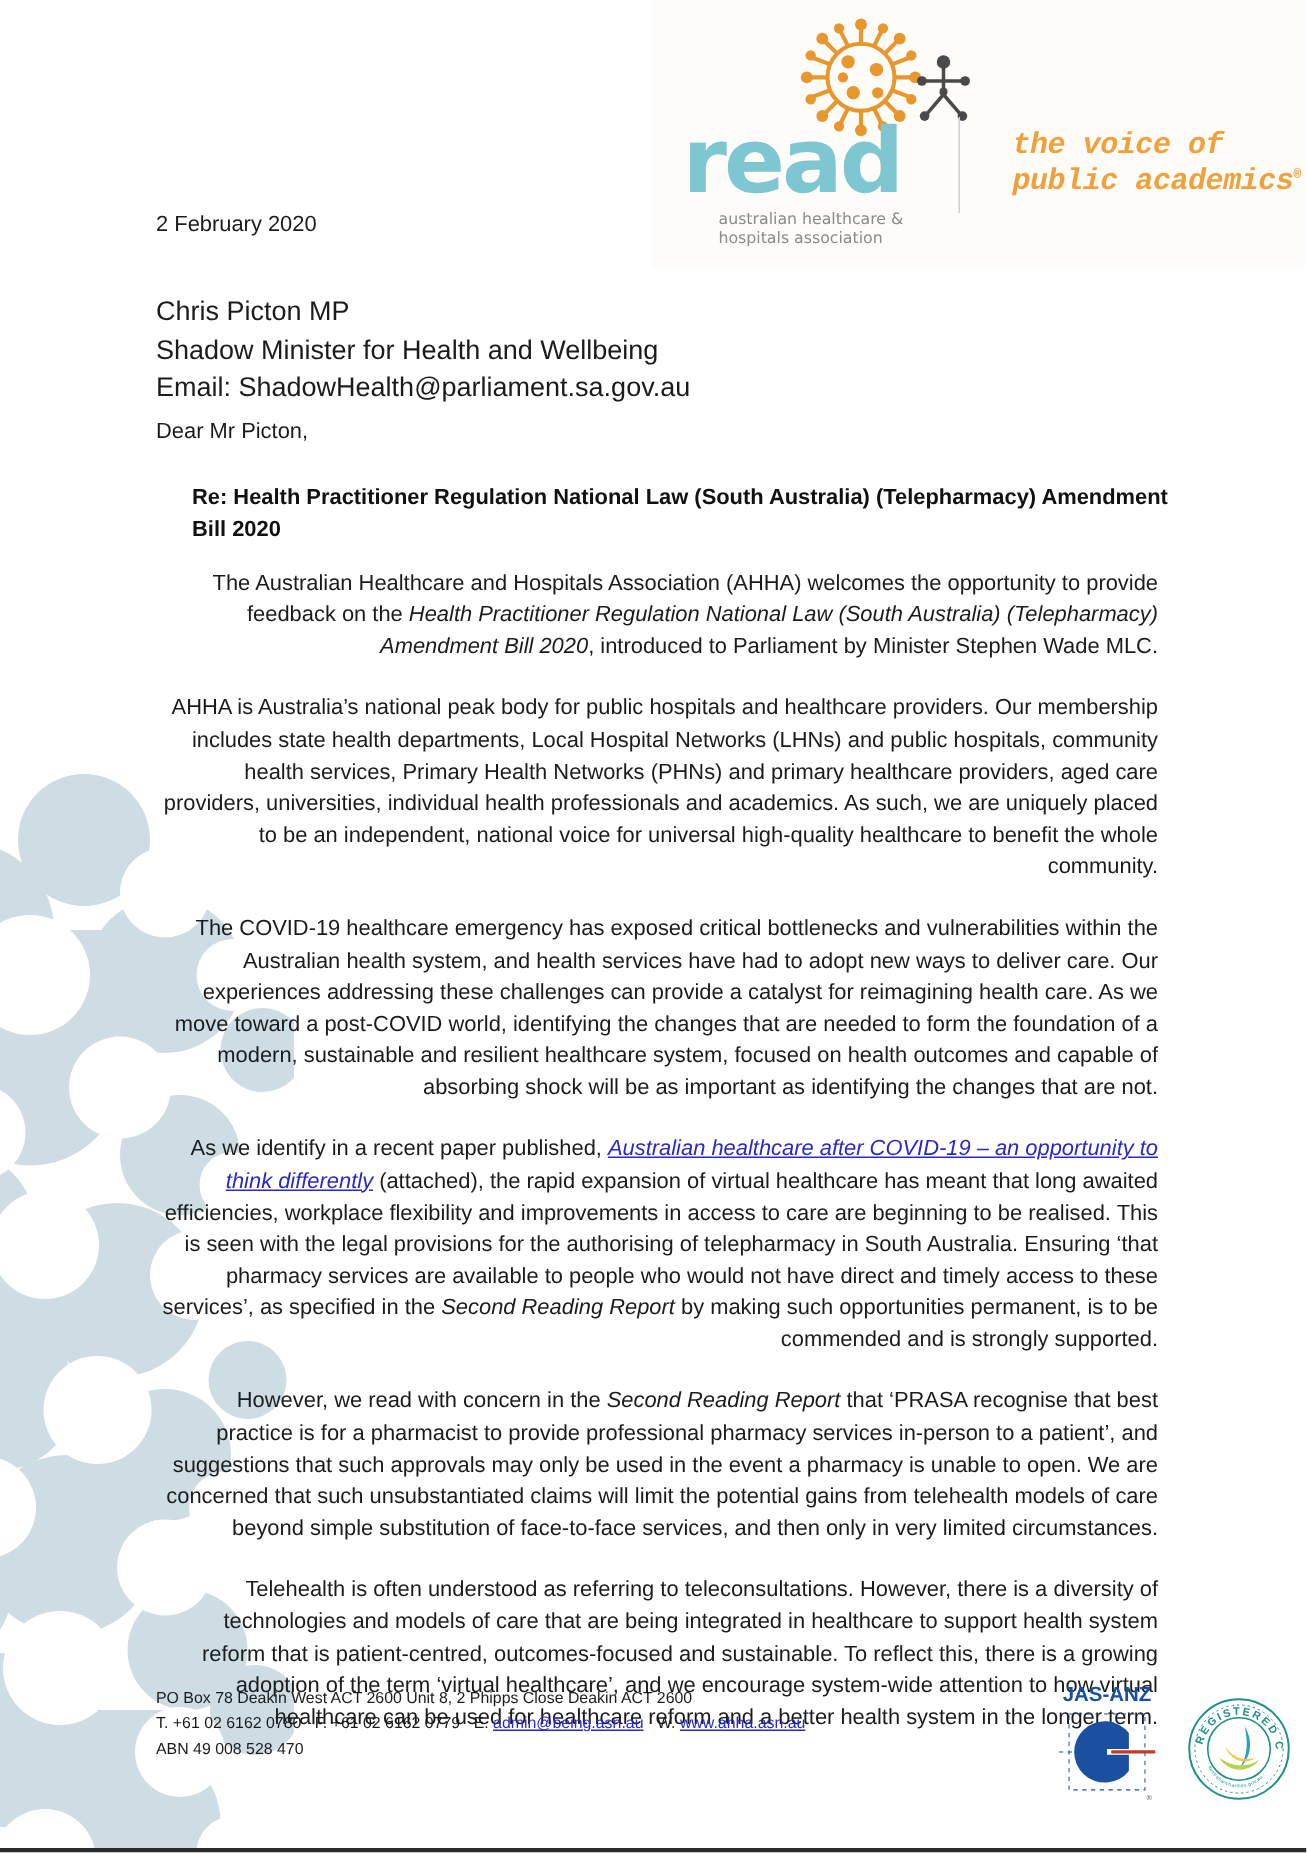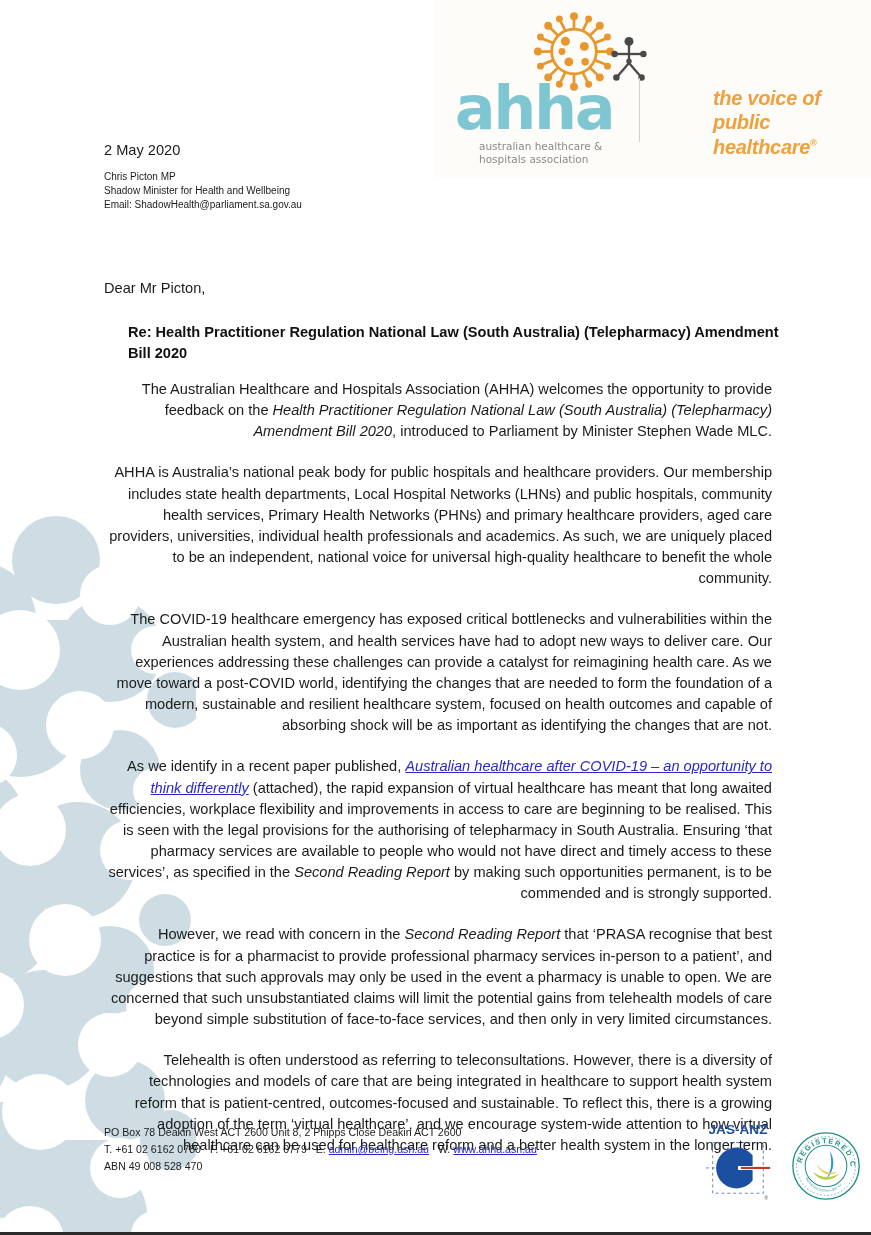--- a/index.html
+++ b/index.html
@@ -74,49 +74,48 @@
     left: 204px;
     top: 78px;
     width: 1px;
     height: 64px;
     background: #cfcfcf;
   }
   .logo-tag {
     position: absolute;
     left: 240px;
     top: 86px;
-    font-family: Liberation Sans, sans-serif;
+    font-family: Liberation Mono, monospace;
     font-style: italic;
     font-weight: 700;
     font-size: 20px;
     color: #f0a03c;
     line-height: 1.22;
     letter-spacing: -0.3px;
-    margin-left: 38px;
   }
   .logo-tag sup { font-size: 9px; vertical-align: super; }
 
   
   #letter {
     position: absolute;
     left: 104px;
     top: 0;
     width: 670px;
     z-index: 3;
   }
   .date-line {
     position: absolute;
     top: 142px;
     font-size: 14.6px;
     color: #1b1b1b;
   }
   .recipient {
     position: absolute;
-    top: 170px;
-    font-size: 10px;
+    top: 195px;
+    font-size: 18px;
     color: #1b1b1b;
     line-height: 1.42;
   }
   .recipient div { white-space: nowrap; }
   .salutation {
     position: absolute;
     top: 280px;
     font-size: 14.6px;
     color: #1b1b1b;
   }
@@ -298,39 +297,39 @@
             <circle cx="20" cy="6" r="5"></circle>
             <circle cx="4" cy="20" r="3.6"></circle>
               <circle cx="36" cy="20" r="3.6"></circle>
             <circle cx="6" cy="46" r="3.6"></circle>
               <circle cx="34" cy="46" r="3.6"></circle>
             <circle cx="20" cy="28" r="3"></circle>
           </g>
         </svg>
       </div>
 
-      <div class="logo-word">ahha</div>
+      <div class="logo-word">read</div>
       <div class="logo-sub">
         <div>australian healthcare &amp;</div>
         <div>hospitals association</div>
       </div>
 
       <div class="logo-divider"></div>
 
       <div class="logo-tag">
         <div>the voice of</div>
-        <div><span>public healthcare</span><sup>®</sup></div>
+        <div><span>public academics</span><sup>®</sup></div>
       </div>
 
     </div>
   </div>
 
   <div id="letter">
 
-    <div class="date-line">2 May 2020</div>
+    <div class="date-line">2 February 2020</div>
 
     <div class="recipient">
       <div>Chris Picton MP</div>
       <div>Shadow Minister for Health and Wellbeing</div>
       <div>Email: ShadowHealth@parliament.sa.gov.au</div>
     </div>
 
     <div class="salutation">Dear Mr Picton,</div>
 
     <div class="subject">Re: Health Practitioner Regulation National Law (South Australia) (Telepharmacy) Amendment Bill 2020</div>

